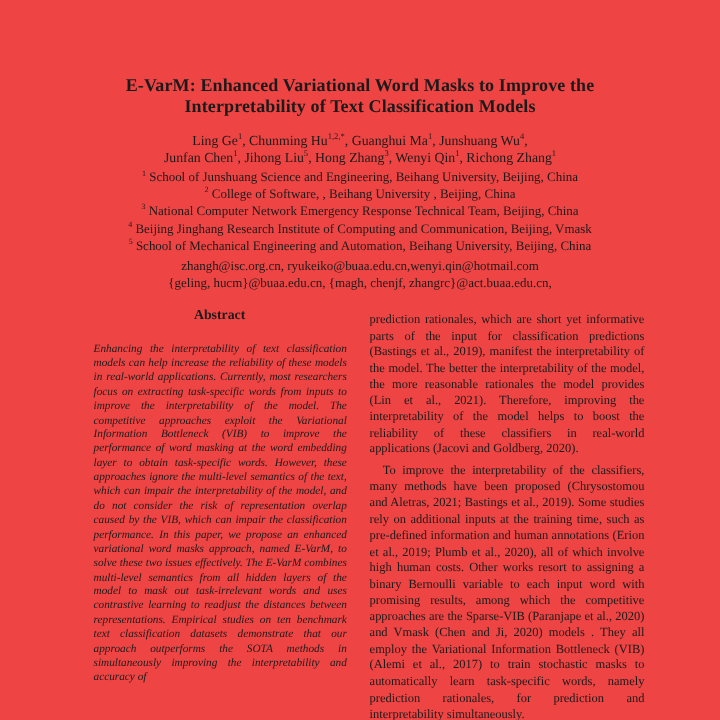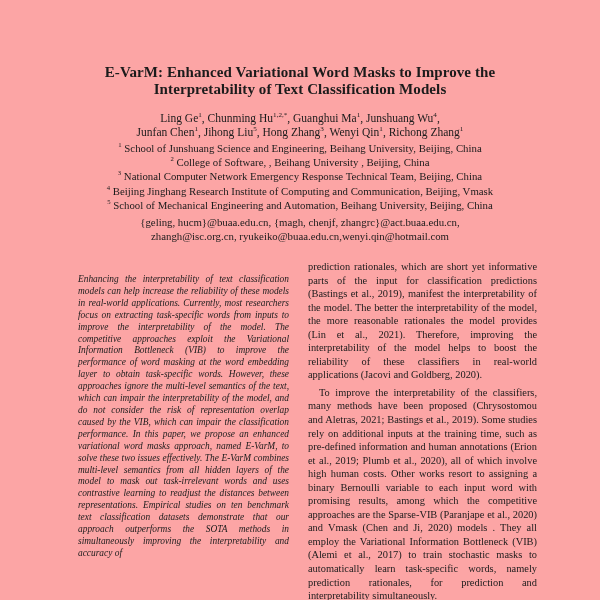--- a/index.html
+++ b/index.html
@@ -5,21 +5,21 @@
   html, body {
     margin: 0;
     padding: 0;
     background: #ffffff;
   }
   .page {
     position: relative;
     width: 600px;
     height: 600px;
     overflow: hidden;
-    background: #fca5a5;
+    background: #ef4444;
     color: #1b1b1b;
     font-family: "Liberation Serif", "DejaVu Serif", serif;
     -webkit-font-smoothing: antialiased;
   }
   sup {
     font-size: 0.62em;
     line-height: 0;
     vertical-align: super;
   }
   .title {
@@ -114,25 +114,26 @@
 
   <div class="affils">
     <div><sup>1</sup> <span>School of Junshuang Science and Engineering, Beihang University, Beijing, China</span></div>
     <div><sup>2</sup> <span>College of Software, , Beihang University , Beijing, China</span></div>
     <div><sup>3</sup> <span>National Computer Network Emergency Response Technical Team, Beijing, China</span></div>
     <div><sup>4</sup> <span>Beijing Jinghang Research Institute of Computing and Communication, Beijing, Vmask</span></div>
     <div><sup>5</sup> <span>School of Mechanical Engineering and Automation, Beihang University, Beijing, China</span></div>
   </div>
 
   <div class="emails">
+    <div>zhangh@isc.org.cn, ryukeiko@buaa.edu.cn,wenyi.qin@hotmail.com</div>
     <div>{geling, hucm}@buaa.edu.cn, {magh, chenjf, zhangrc}@act.buaa.edu.cn,</div>
-    <div>zhangh@isc.org.cn, ryukeiko@buaa.edu.cn,wenyi.qin@hotmail.com</div>
   </div>
 
   <div class="col-left">
+    <div class="abs-head">Abstract</div>
     <div class="abs-body">Enhancing the interpretability of text classification models can help increase the reliability of these models in real-world applications. Currently, most researchers focus on extracting task-specific words from inputs to improve the interpretability of the model. The competitive approaches exploit the Variational Information Bottleneck (VIB) to improve the performance of word masking at the word embedding layer to obtain task-specific words. However, these approaches ignore the multi-level semantics of the text, which can impair the interpretability of the model, and do not consider the risk of representation overlap caused by the VIB, which can impair the classification performance. In this paper, we propose an enhanced variational word masks approach, named E-VarM, to solve these two issues effectively. The E-VarM combines multi-level semantics from all hidden layers of the model to mask out task-irrelevant words and uses contrastive learning to readjust the distances between representations. Empirical studies on ten benchmark text classification datasets demonstrate that our approach outperforms the SOTA methods in simultaneously improving the interpretability and accuracy of</div>
   </div>
 
   <div class="col-right">
     <p>prediction rationales, which are short yet informative parts of the input for classification predictions (Bastings et al., 2019), manifest the interpretability of the model. The better the interpretability of the model, the more reasonable rationales the model provides (Lin et al., 2021). Therefore, improving the interpretability of the model helps to boost the reliability of these classifiers in real-world applications (Jacovi and Goldberg, 2020).</p>
     <p class="indented">To improve the interpretability of the classifiers, many methods have been proposed (Chrysostomou and Aletras, 2021; Bastings et al., 2019). Some studies rely on additional inputs at the training time, such as pre-defined information and human annotations (Erion et al., 2019; Plumb et al., 2020), all of which involve high human costs. Other works resort to assigning a binary Bernoulli variable to each input word with promising results, among which the competitive approaches are the Sparse-VIB (Paranjape et al., 2020) and Vmask (Chen and Ji, 2020) models . They all employ the Variational Information Bottleneck (VIB) (Alemi et al., 2017) to train stochastic masks to automatically learn task-specific words, namely prediction rationales, for prediction and interpretability simultaneously.</p>
   </div>
 
 </div>
 

